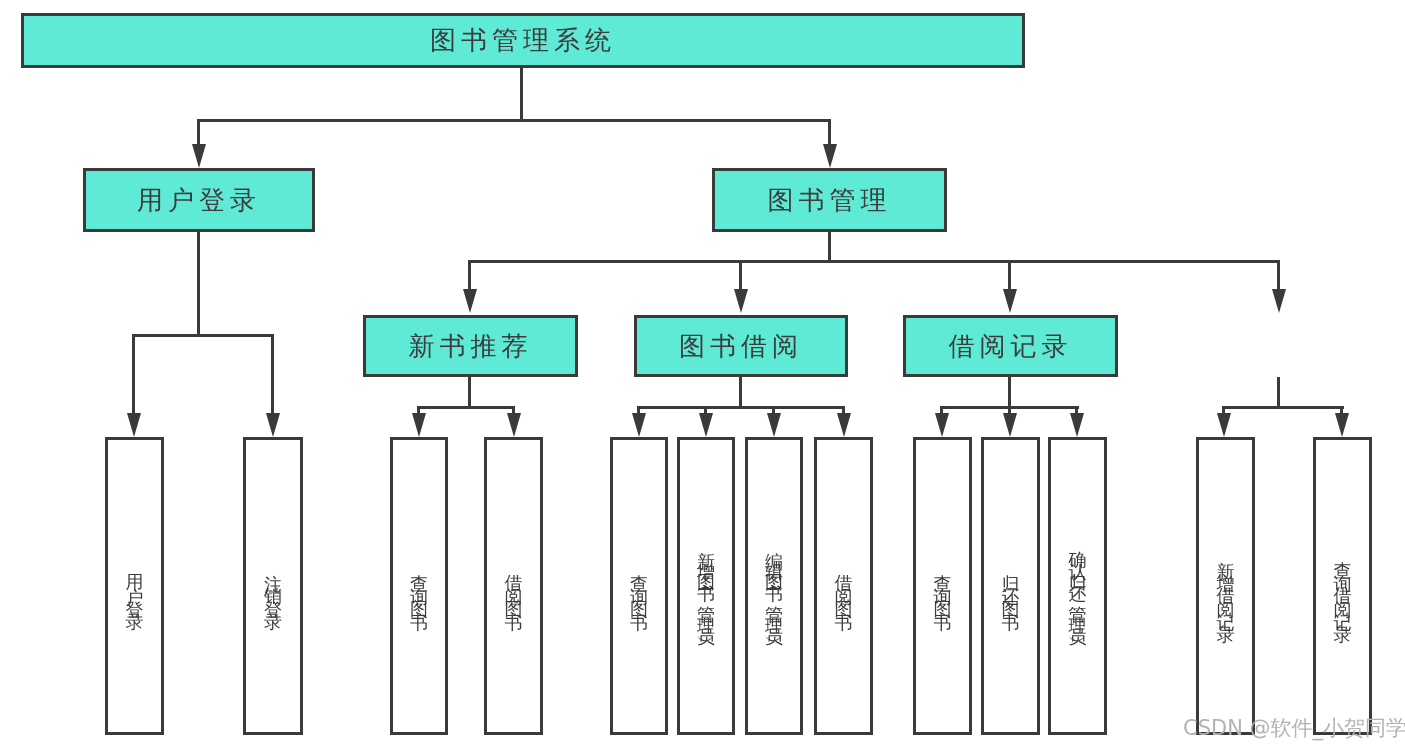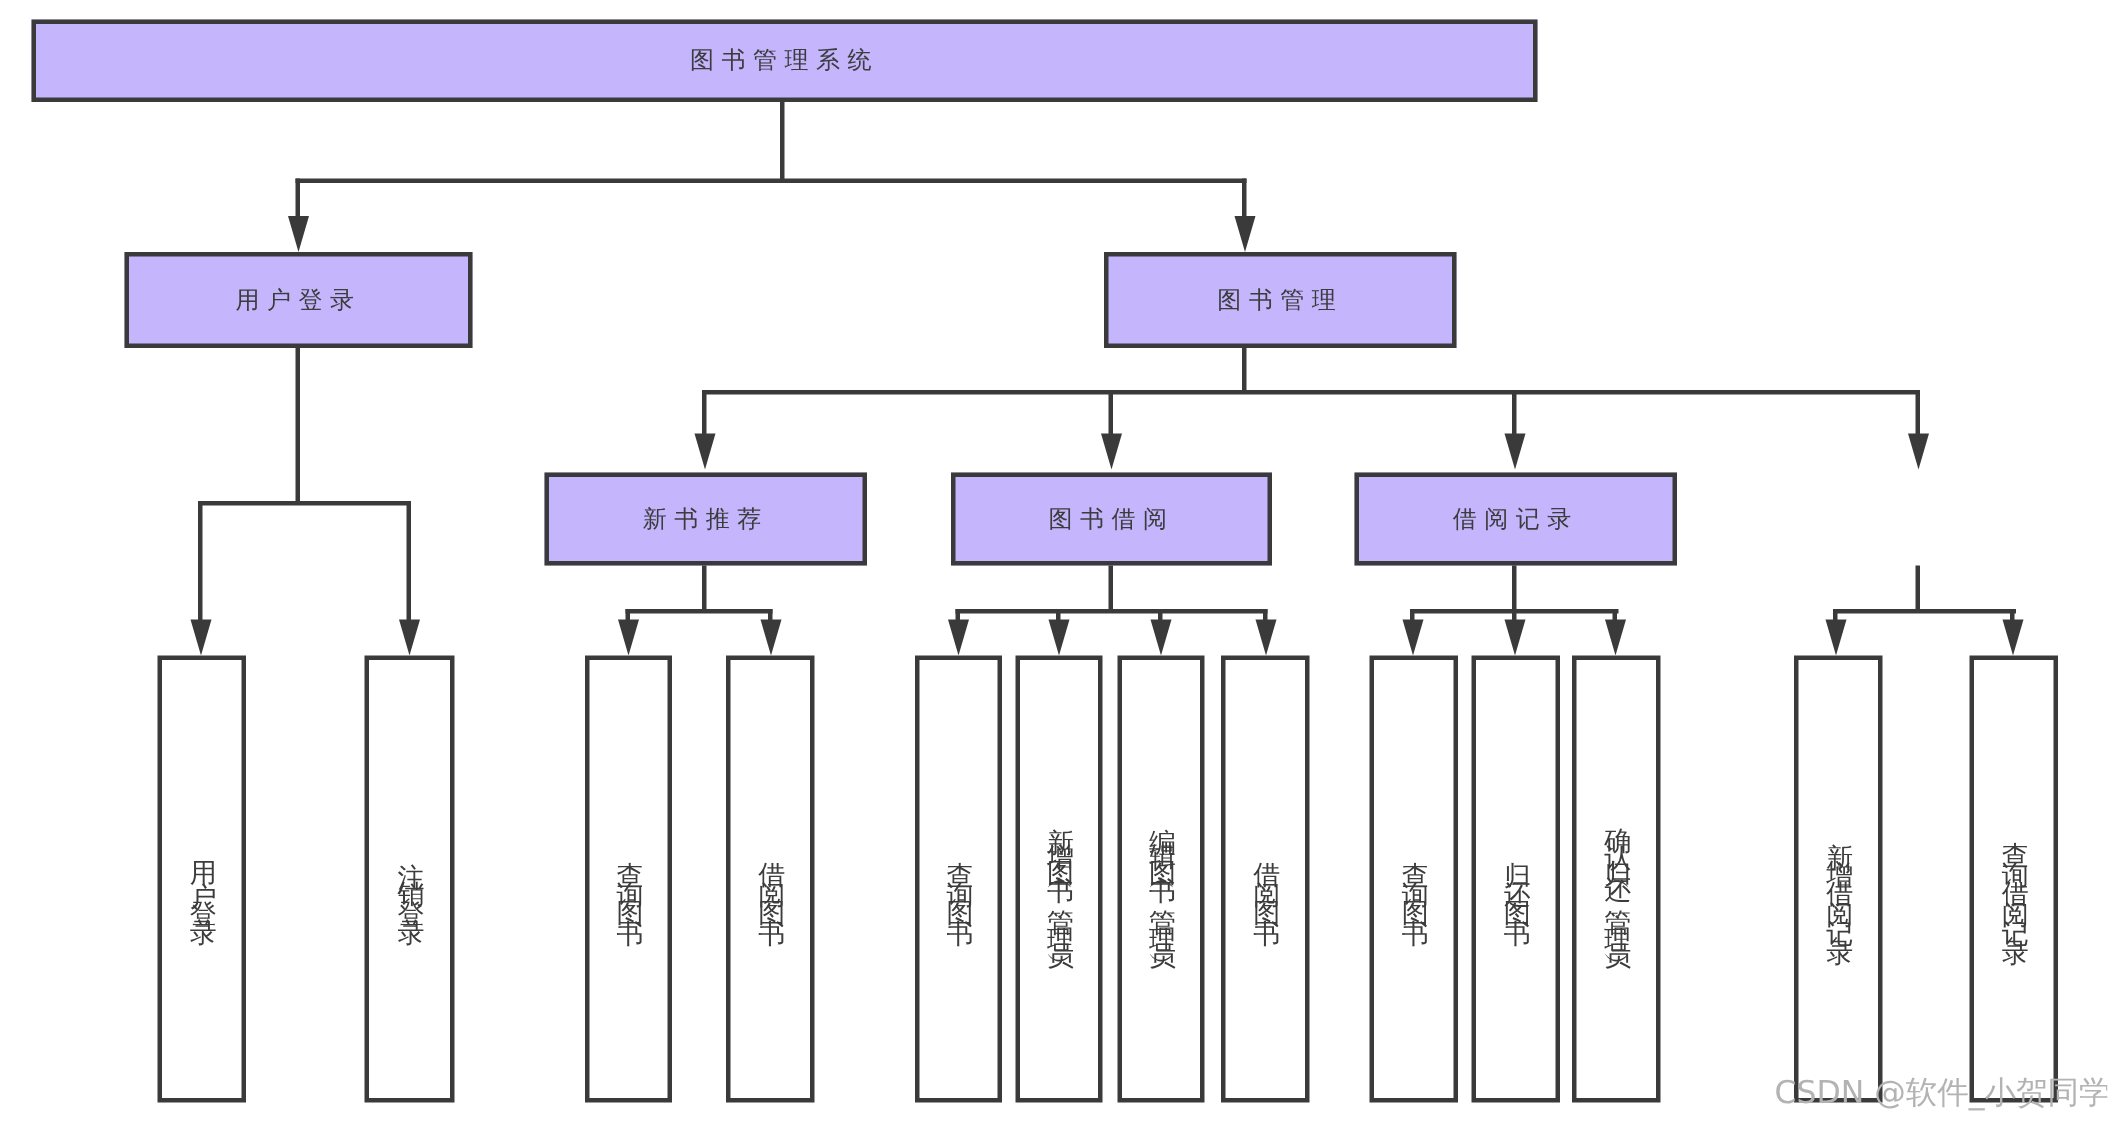--- a/index.html
+++ b/index.html
@@ -2,23 +2,23 @@
 <html><head>
 <meta charset="utf-8">
 <style>
   * { box-sizing: border-box; margin: 0; padding: 0; }
   html,body { background:#ffffff; }
   body { font-family: "DejaVu Sans", sans-serif; }
   .canvas { position: relative; width: 1405px; height: 747px; background: #ffffff; overflow: hidden; }
 
   
   .box {
-    position: absolute; border: 3px solid #3a3a3a; background: #c4b5fd;
+    position: absolute; border: 3px solid #3a3a3a; background: #5eead4;
     display: flex; align-items: center; justify-content: center;
-    color: #3c3c3c; font-size: 16px; letter-spacing: 5px; white-space: nowrap;
+    color: #3c3c3c; font-size: 26px; letter-spacing: 5px; white-space: nowrap;
   }
   
   .vbox {
     position: absolute; border: 3px solid #3a3a3a; background: #ffffff;
     display: flex; align-items: center; justify-content: center;
     color: #3c3c3c; font-size: 18px; top: 437px; height: 298px;
   }
   .vbox span { writing-mode: vertical-lr; text-orientation: mixed; letter-spacing: 13px; line-height: 1; }
   .vbox.ls9 span { letter-spacing: 11px; }
 
@@ -41,21 +41,21 @@
   <div class="box" style="left:21px;top:13px;width:1004px;height:55px;">图书管理系统</div>
 
   <div class="vl" style="left:520px;top:68px;height:52px;"></div>
   <div class="hl" style="left:197px;top:119px;width:634px;"></div>
   <div class="vl" style="left:197px;top:119px;height:28px;"></div>
   <div class="arw" style="left:192px;top:144px;"></div>
   <div class="vl" style="left:828px;top:119px;height:28px;"></div>
   <div class="arw" style="left:823px;top:144px;"></div>
 
   <div class="box" style="left:83px;top:168px;width:232px;height:64px;">用户登录</div>
-  <div class="box" style="left:712px;top:168px;width:235px;height:64px;margin-left:24px;">图书管理</div>
+  <div class="box" style="left:712px;top:168px;width:235px;height:64px;">图书管理</div>
 
   <div class="vl" style="left:197px;top:232px;height:104px;"></div>
   <div class="hl" style="left:132px;top:334px;width:142px;"></div>
   <div class="vl" style="left:132px;top:334px;height:81px;"></div>
   <div class="arw" style="left:127px;top:413px;"></div>
   <div class="vl" style="left:271px;top:334px;height:81px;"></div>
   <div class="arw" style="left:266px;top:413px;"></div>
 
   <div class="vl" style="left:828px;top:232px;height:30px;"></div>
   <div class="hl" style="left:468px;top:260px;width:812px;"></div>

